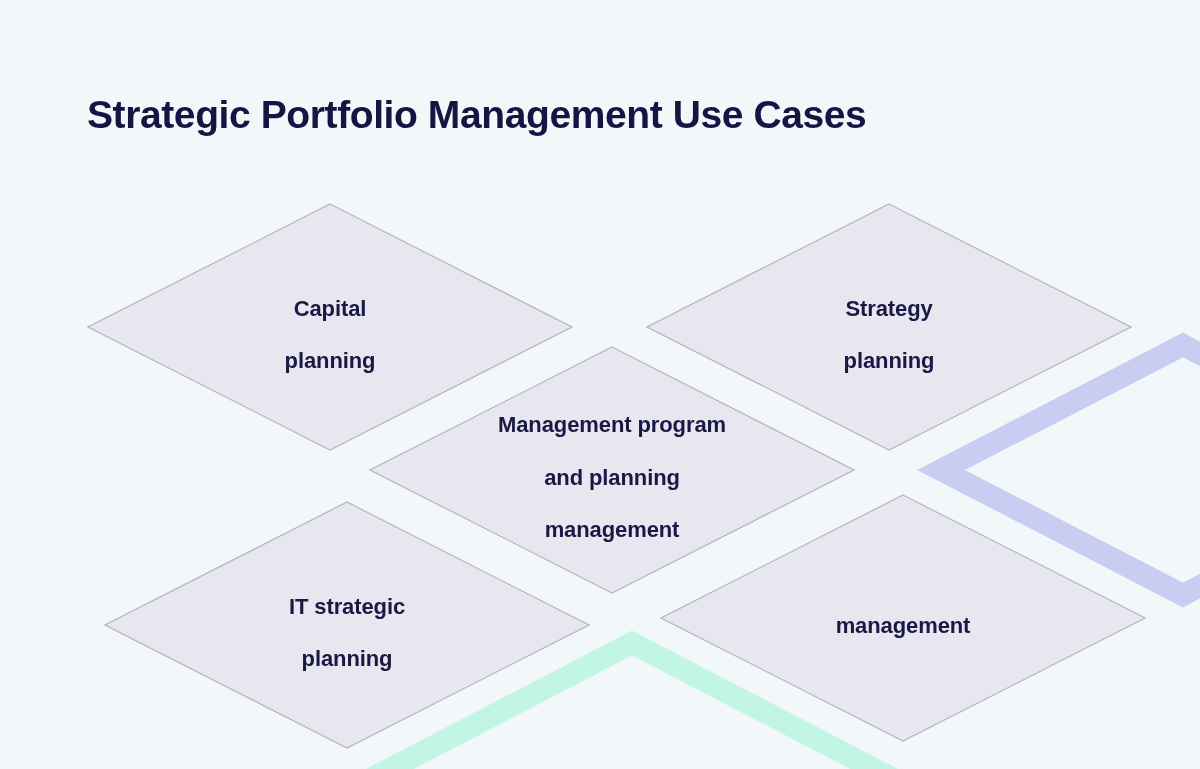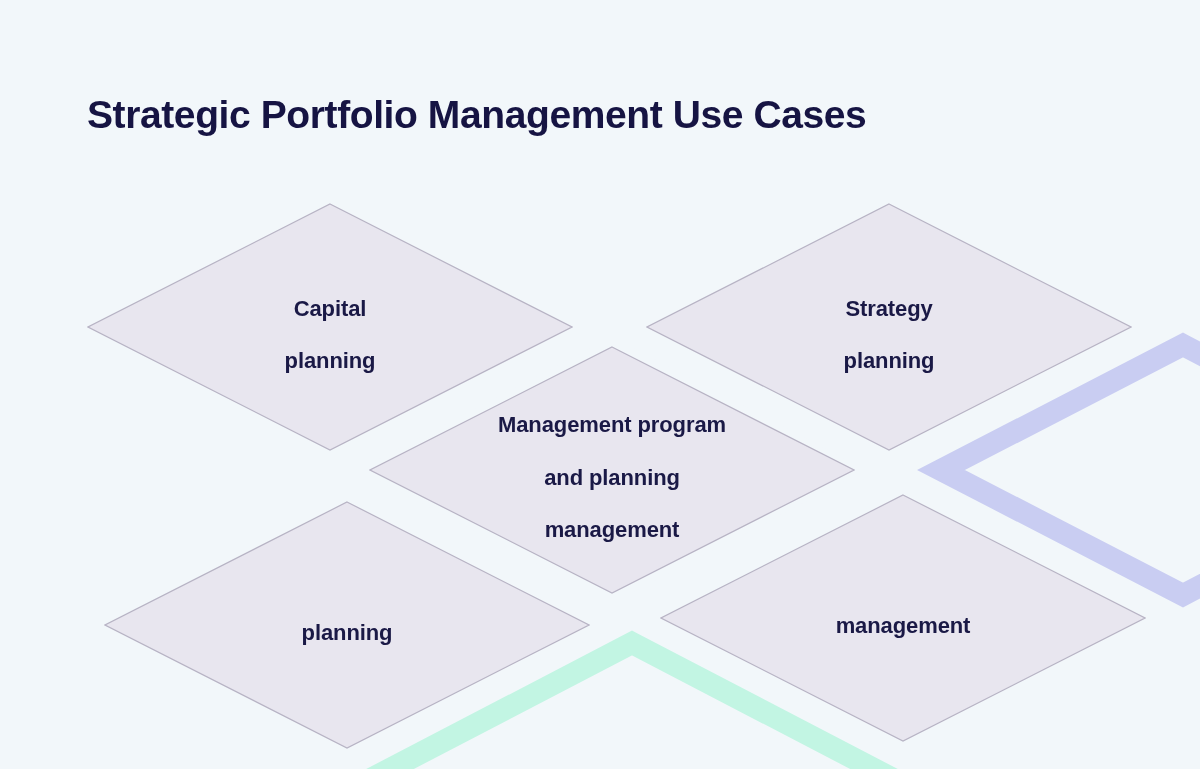--- a/index.html
+++ b/index.html
@@ -124,20 +124,21 @@
       <span class="ln">Strategy</span>
       <span class="ln">planning</span>
     </div>
   </div>
 
   <div class="diamond" id="d-it">
     <svg class="shape" viewBox="0 0 486 248" width="486" height="248" aria-hidden="true">
       <polygon points="243,1 485,124 243,247 1,124" fill="#e8e6ef" stroke="#b7b3c4" stroke-width="1.2"></polygon>
     </svg>
     <div class="label">
+      <span class="ln">IT strategic</span>
       <span class="ln">planning</span>
     </div>
   </div>
 
   <div class="diamond" id="d-strategy">
     <svg class="shape" viewBox="0 0 486 248" width="486" height="248" aria-hidden="true">
       <polygon points="243,1 485,124 243,247 1,124" fill="#e8e6ef" stroke="#b7b3c4" stroke-width="1.2"></polygon>
     </svg>
     <div class="label">
       <span class="ln">management</span>

